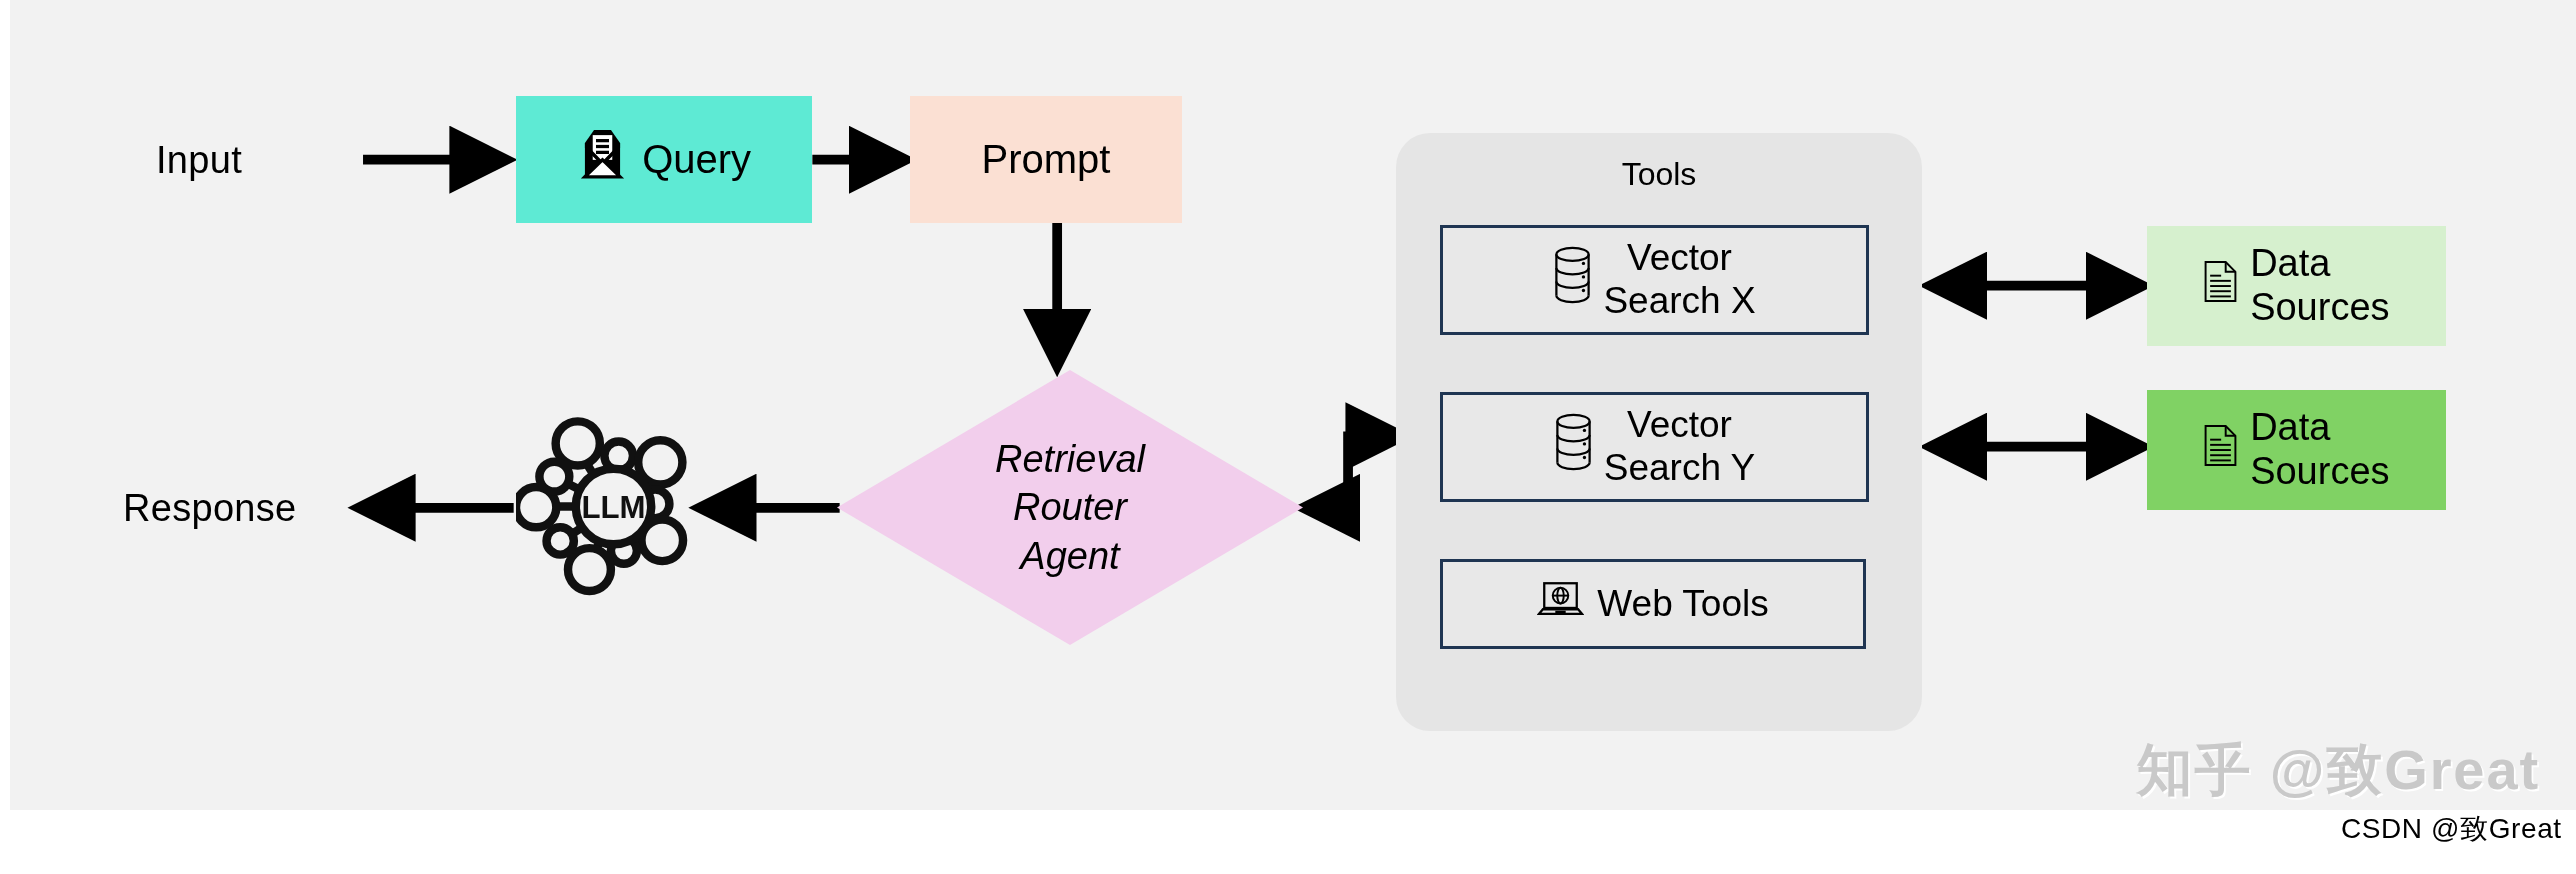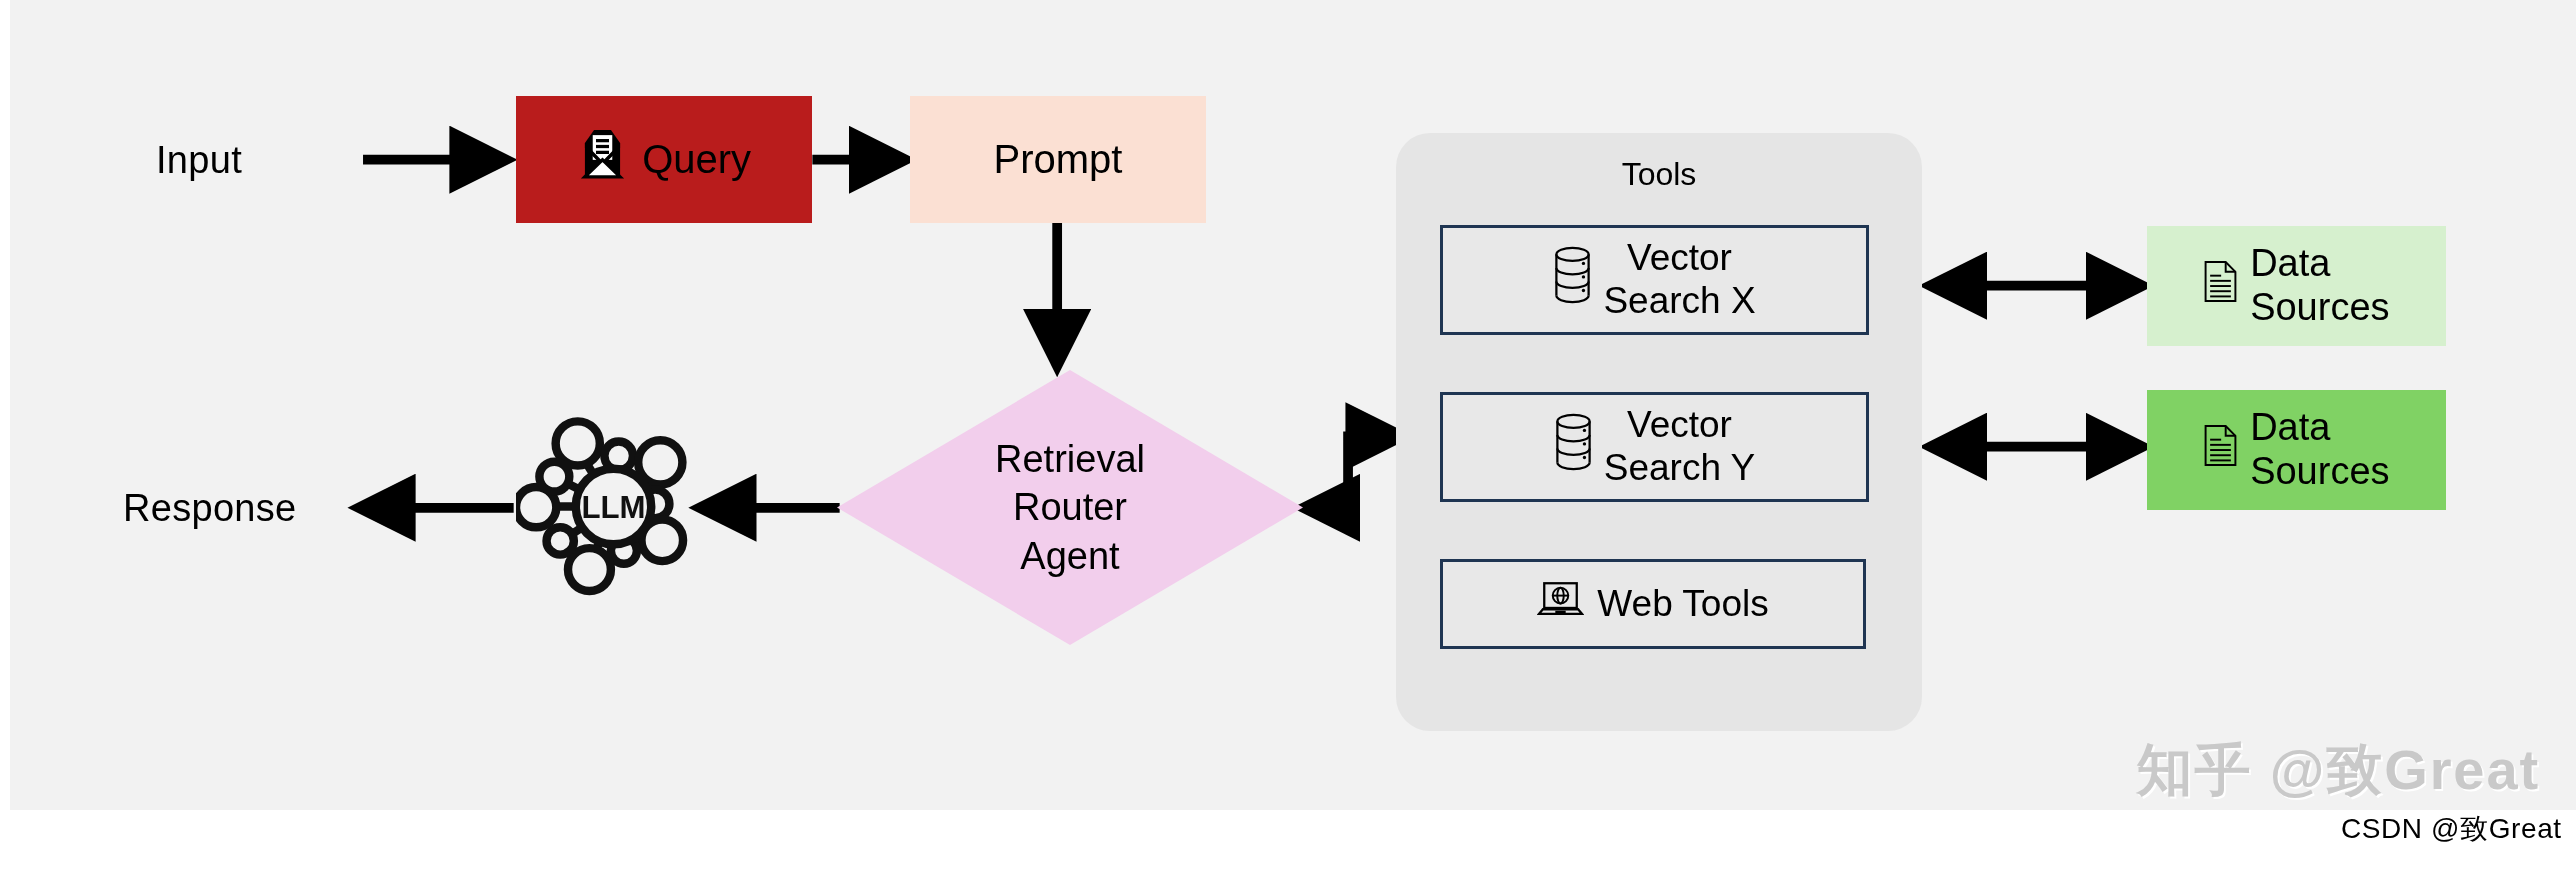--- a/index.html
+++ b/index.html
@@ -41,21 +41,21 @@
 
   
   .plain-label {
     font-size: 38px;
     letter-spacing: 0.3px;
     white-space: nowrap;
   }
 
   
   .query-box {
-    background: #b91c1c;
+    background: #5eead4;
     gap: 14.3px;
     font-size: 40px;
   }
   
   .prompt-box {
     background: #fbe0d3;
     font-size: 40px;
   }
 
   
@@ -114,20 +114,21 @@
     position: absolute;
     inset: 0;
     display: flex;
     flex-direction: column;
     align-items: center;
     justify-content: center;
     font-size: 38px;
     line-height: 1.28;
     color: #000;
     text-align: center;
+    font-style: italic;
   }
 
   
   .overlay {
     position: absolute;
     left: 0;
     top: 0;
     width: 2576px;
     height: 874px;
     pointer-events: none;
@@ -218,21 +219,21 @@
         <rect x="29" y="20" width="20" height="5" fill="#000"></rect>
         <rect x="29" y="29" width="20" height="5" fill="#000"></rect>
         <rect x="29" y="38" width="20" height="5" fill="#000"></rect>
         <path d="M12 26 L39 54 L66 26 L66 34 L39 62 L12 34 Z" fill="#000"></path>
         <path d="M12 78 L39 52 L66 78 Z" fill="#fff" stroke="#000" stroke-width="5"></path>
       </svg>
     </span>
     <span>Query</span>
   </div>
 
-  <div class="node prompt-box" style="left:910px; top:96px; width:296px; height:127px;">
+  <div class="node prompt-box" style="left:910px; top:96px; width:272px; height:127px;">
     <span>Prompt</span>
   </div>
 
   <div class="node tools-panel" style="left:1396px; top:133px; width:526px; height:598px;">
     <div class="tools-title">Tools</div>
 
     <div class="tool-card" style="left:44px; top:92px; width:429px; height:110px;">
       <span class="icon-svg">
         <svg width="39" height="58" viewBox="0 0 60 90" xmlns="http://www.w3.org/2000/svg">
           <ellipse cx="30" cy="13" rx="25" ry="10" fill="none" stroke="#000" stroke-width="3.5"></ellipse>

